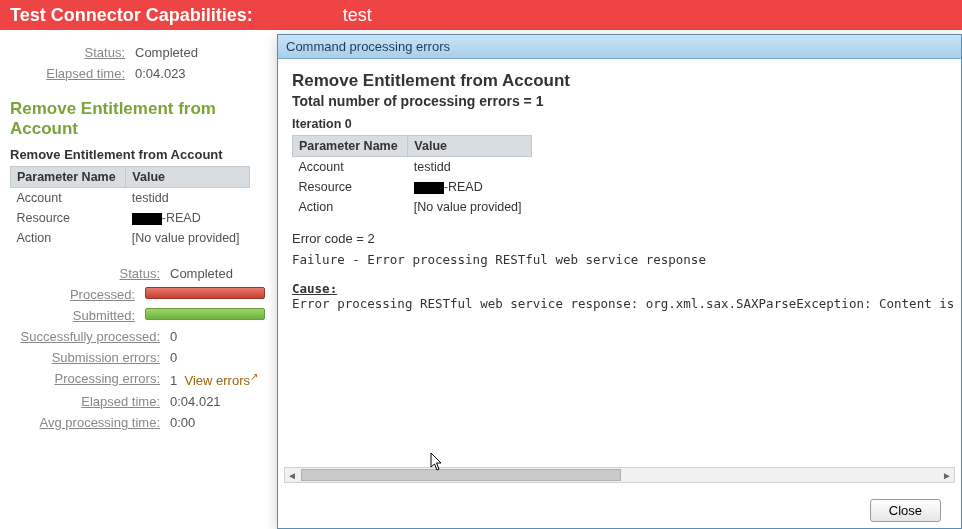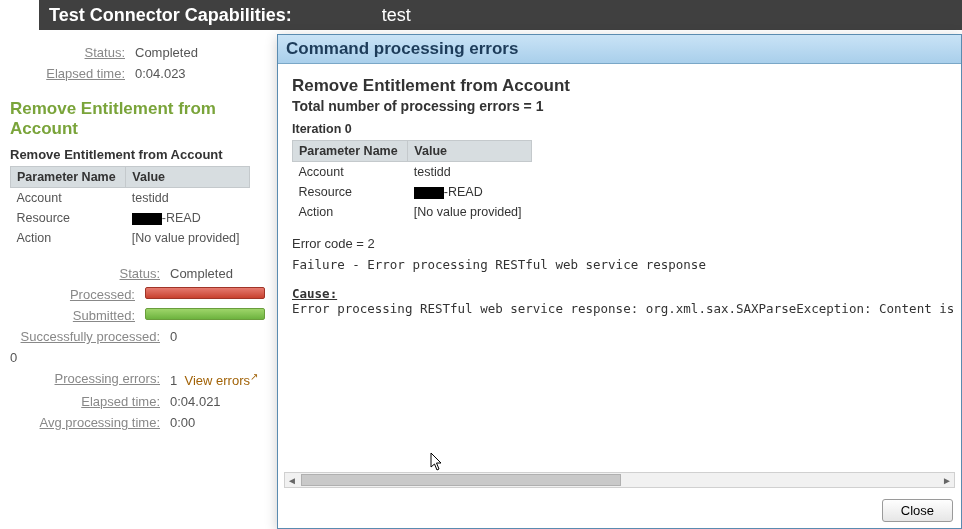--- a/index.html
+++ b/index.html
@@ -8,29 +8,28 @@
     font-family: "Segoe UI", Tahoma, sans-serif;
     font-size: 13px;
     color: #333;
     background: #fff;
     width: 962px;
     height: 529px;
     overflow: hidden;
     position: relative;
   }
   .header-bar {
-    background: #404040;
+    background: #ef4444;
     color: #fff;
     height: 30px;
     display: flex;
     align-items: center;
     padding: 0 10px;
     font-size: 18px;
     font-weight: 600;
-    margin-left: 39px;
   }
   .header-bar .sub {
     margin-left: 90px;
     font-weight: 400;
   }
   .content {
     display: flex;
   }
   .left-col {
     width: 275px;
@@ -118,22 +117,22 @@
     top: 34px;
     width: 685px;
     height: 495px;
     background: #fff;
     border: 1px solid #5a8bb0;
     box-shadow: 0 3px 12px rgba(0,0,0,0.2);
   }
   .popup-title {
     background: linear-gradient(#c9e3f6,#a9cfeb);
     color: #1d3c5a;
-    font-weight: 700;
-    font-size: 17px;
+    font-weight: 400;
+    font-size: 13px;
     padding: 4px 8px;
     border-bottom: 1px solid #7aa7c7;
   }
   .popup-body {
     padding: 12px 14px 0 14px;
     height: 430px;
     overflow: hidden;
     position: relative;
   }
   .popup-h1 {
@@ -206,21 +205,21 @@
     background: #c9c9c9;
     height: 12px;
     width: 320px;
     margin-left: 2px;
     border: 1px solid #b0b0b0;
     cursor: pointer;
   }
   .popup-footer {
     position: absolute;
     bottom: 6px;
-    right: 8px;
+    right: 20px;
   }
   .btn {
     background: linear-gradient(#fefefe,#e6e6e6);
     border: 1px solid #9a9a9a;
     padding: 3px 18px;
     font-size: 13px;
     border-radius: 3px;
     cursor: pointer;
   }
   .cursor-icon {
@@ -286,20 +285,21 @@
       </div>
       <div class="kv-row">
         <div class="k">Submitted:</div>
         <div class="v"><span class="bar-green"></span></div>
       </div>
       <div class="kv-row">
         <div class="k">Successfully processed:</div>
         <div class="v">0</div>
       </div>
       <div class="kv-row">
+        <div class="k">Submission errors:</div>
         <div class="v">0</div>
       </div>
       <div class="kv-row">
         <div class="k">Processing errors:</div>
         <div class="v">
           <span>1</span>&nbsp;
           <span class="link"><span>View errors</span><sup>↗</sup></span>
         </div>
       </div>
       <div class="kv-row">

